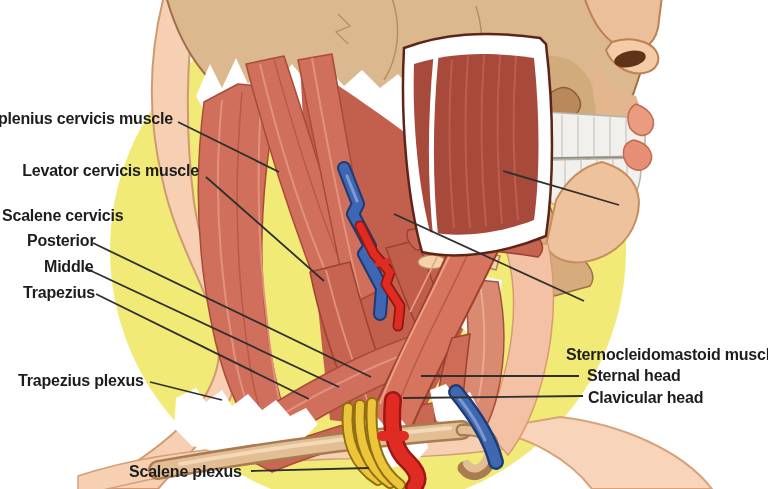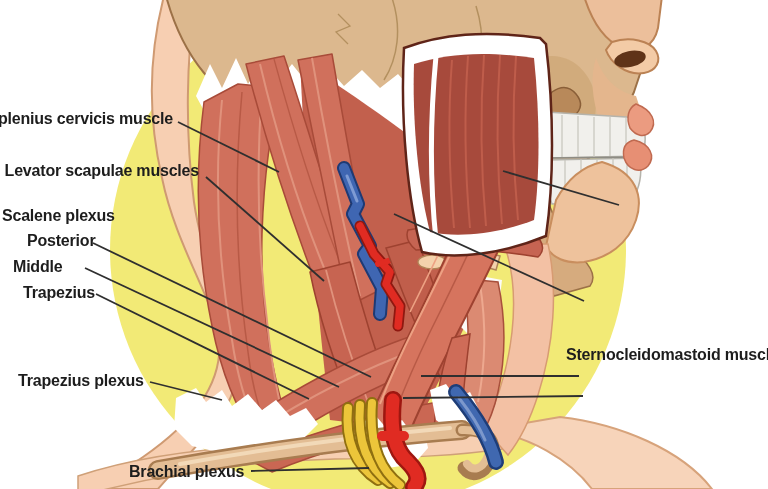--- a/index.html
+++ b/index.html
@@ -234,21 +234,23 @@
     <line class="leader" x1="150" y1="382" x2="222" y2="400"></line>
     <line class="leader" x1="251" y1="471" x2="369" y2="468"></line>
     <line class="leader" x1="619" y1="205" x2="503" y2="171"></line>
     <line class="leader" x1="584" y1="301" x2="394" y2="214"></line>
     <line class="leader" x1="579" y1="376" x2="421" y2="376"></line>
     <line class="leader" x1="583" y1="396" x2="403" y2="398"></line>
   </g>
 </svg>
 
   <div class="lbl" style="right:595px;top:108px">Splenius cervicis muscle</div>
-  <div class="lbl" style="right:569px;top:160px">Levator scapulae muscles</div>
-  <div class="lbl" style="left:2px;top:205px">Scalene plexus</div>
+  <div class="lbl" style="right:569px;top:160px">Levator cervicis muscle</div>
+  <div class="lbl" style="left:2px;top:205px">Scalene cervicis</div>
   <div class="lbl" style="left:27px;top:230px">Posterior</div>
-  <div class="lbl" style="left:13px;top:256px">Middle</div>
+  <div class="lbl" style="left:44px;top:256px">Middle</div>
   <div class="lbl" style="left:23px;top:282px">Trapezius</div>
   <div class="lbl" style="left:18px;top:370px">Trapezius plexus</div>
-  <div class="lbl" style="left:129px;top:461px">Brachial plexus</div>
+  <div class="lbl" style="left:129px;top:461px">Scalene plexus</div>
   <div class="lbl" style="left:566px;top:344px">Sternocleidomastoid muscle</div>
+  <div class="lbl" style="left:587px;top:365px">Sternal head</div>
+  <div class="lbl" style="left:588px;top:387px">Clavicular head</div>
 </div>
 
 </body></html>

